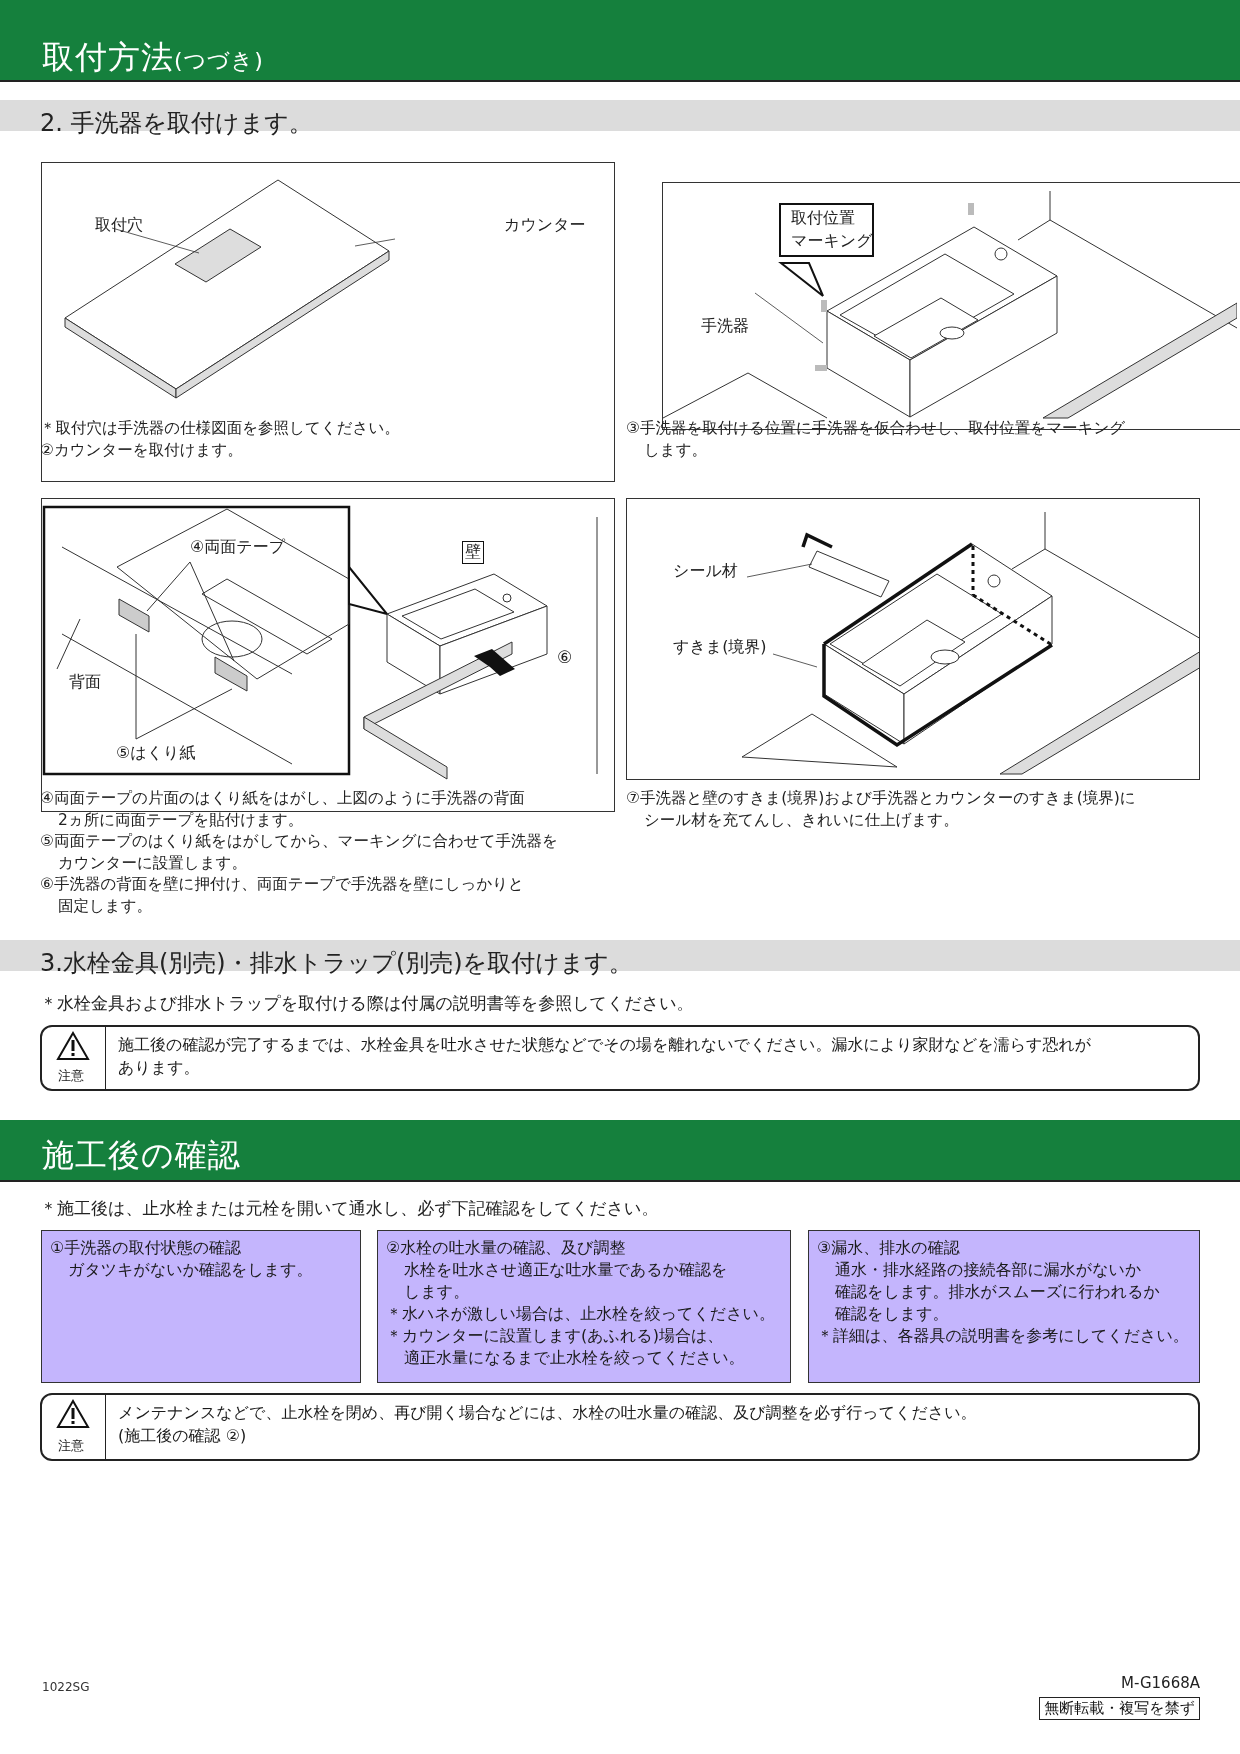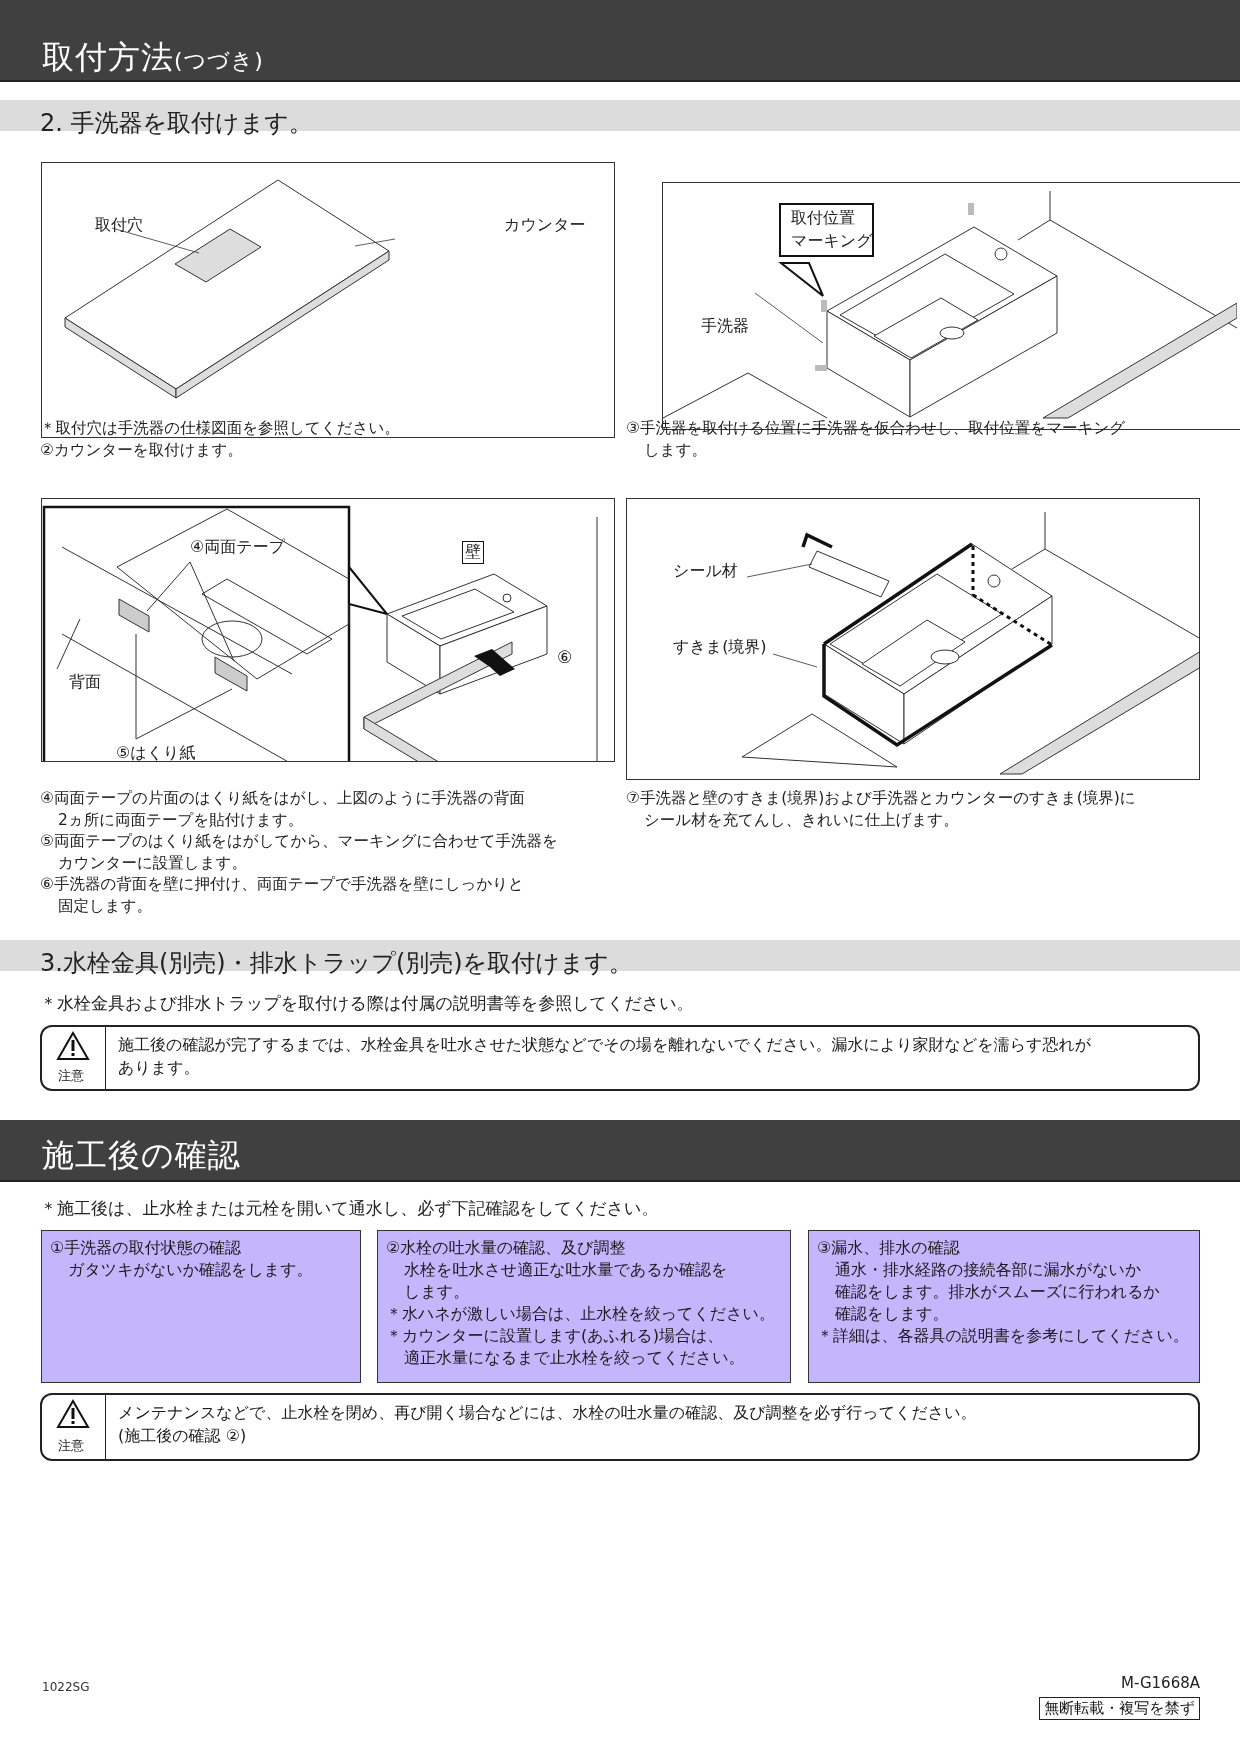--- a/index.html
+++ b/index.html
@@ -1,21 +1,21 @@
 <!DOCTYPE html>
 <html><head>
 <meta charset="utf-8">
 <style>
   * { box-sizing: border-box; margin: 0; padding: 0; }
   html, body { width: 1240px; height: 1754px; background: #ffffff; }
   body { position: relative; font-family: "DejaVu Sans", "Liberation Sans", sans-serif; color: #1a1a1a; overflow: hidden; }
 
   .main-header {
     position: absolute; left: 0; top: 0; width: 1240px; height: 82px;
-    background: #404040; border-bottom: 2px solid #222;
+    background: #15803d; border-bottom: 2px solid #222;
   }
   .main-header .title {
     position: absolute; left: 42px; top: 36px; color: #fff;
     font-size: 32px; letter-spacing: 1px;
   }
   .main-header .title small { font-size: 22px; }
 
   .sub-header {
     position: absolute; left: 0; width: 1240px; height: 31px;
     background: #dcdcdc;
@@ -59,21 +59,21 @@
 <body>
 
 <div class="main-header">
   <div class="title"><span>取付方法</span><small>(つづき)</small></div>
 </div>
 
 <div class="sub-header" style="top:100px;">
   <div class="title">2. 手洗器を取付けます。</div>
 </div>
 
-<div class="fig" style="left:41px; top:162px; width:574px; height:276px;">
+<div class="fig" style="left:41px; top:162px; width:574px; height:320px;">
   <svg width="574" height="248">
     <polygon points="23,155 236,17 347,88 134,226" fill="#fff" stroke="#333" stroke-width="1"></polygon>
     <polygon points="23,155 134,226 134,235 23,164" fill="#ddd" stroke="#333" stroke-width="1"></polygon>
     <polygon points="134,226 347,88 347,97 134,235" fill="#ddd" stroke="#333" stroke-width="1"></polygon>
     <polygon points="133,101 188,66 219,84 164,119" fill="#ddd" stroke="#333" stroke-width="1"></polygon>
     <line x1="70" y1="65" x2="157" y2="90" stroke="#333" stroke-width="0.8"></line>
     <line x1="353" y1="76" x2="313" y2="83" stroke="#333" stroke-width="0.8"></line>
   </svg>
   <span class="lbl" style="left:53px; top:52px;">取付穴</span>
   <span class="lbl" style="left:462px; top:52px;">カウンター</span>
@@ -109,21 +109,21 @@
 <div class="caption" style="left:40px; top:418px;">
   <p>＊取付穴は手洗器の仕様図面を参照してください。</p>
   <p>②カウンターを取付けます。</p>
 </div>
 
 <div class="caption" style="left:626px; top:418px;">
   <p>③手洗器を取付ける位置に手洗器を仮合わせし、取付位置をマーキング</p>
   <p class="ind">します。</p>
 </div>
 
-<div class="fig" style="left:41px; top:498px; width:574px; height:264px;">
+<div class="fig" style="left:41px; top:498px; width:574px; height:314px;">
   <svg width="574" height="282">
     <rect x="2" y="8" width="305" height="267" fill="#fff" stroke="#111" stroke-width="2.5"></rect>
     <line x1="20" y1="48" x2="250" y2="175" stroke="#333"></line>
     <line x1="20" y1="135" x2="250" y2="265" stroke="#333"></line>
     <polygon points="75,68 185,10 307,80 307,125 215,180" fill="none" stroke="#333"></polygon>
     <polygon points="160,95 185,80 290,140 265,155" fill="none" stroke="#333"></polygon>
     <ellipse cx="190" cy="140" rx="30" ry="18" fill="none" stroke="#333"></ellipse>
     <polygon points="77,100 107,117 107,133 77,116" fill="#ccc" stroke="#333"></polygon>
     <polygon points="173,158 205,177 205,192 173,174" fill="#ccc" stroke="#333"></polygon>
     <line x1="38" y1="120" x2="15" y2="170" stroke="#333"></line>

